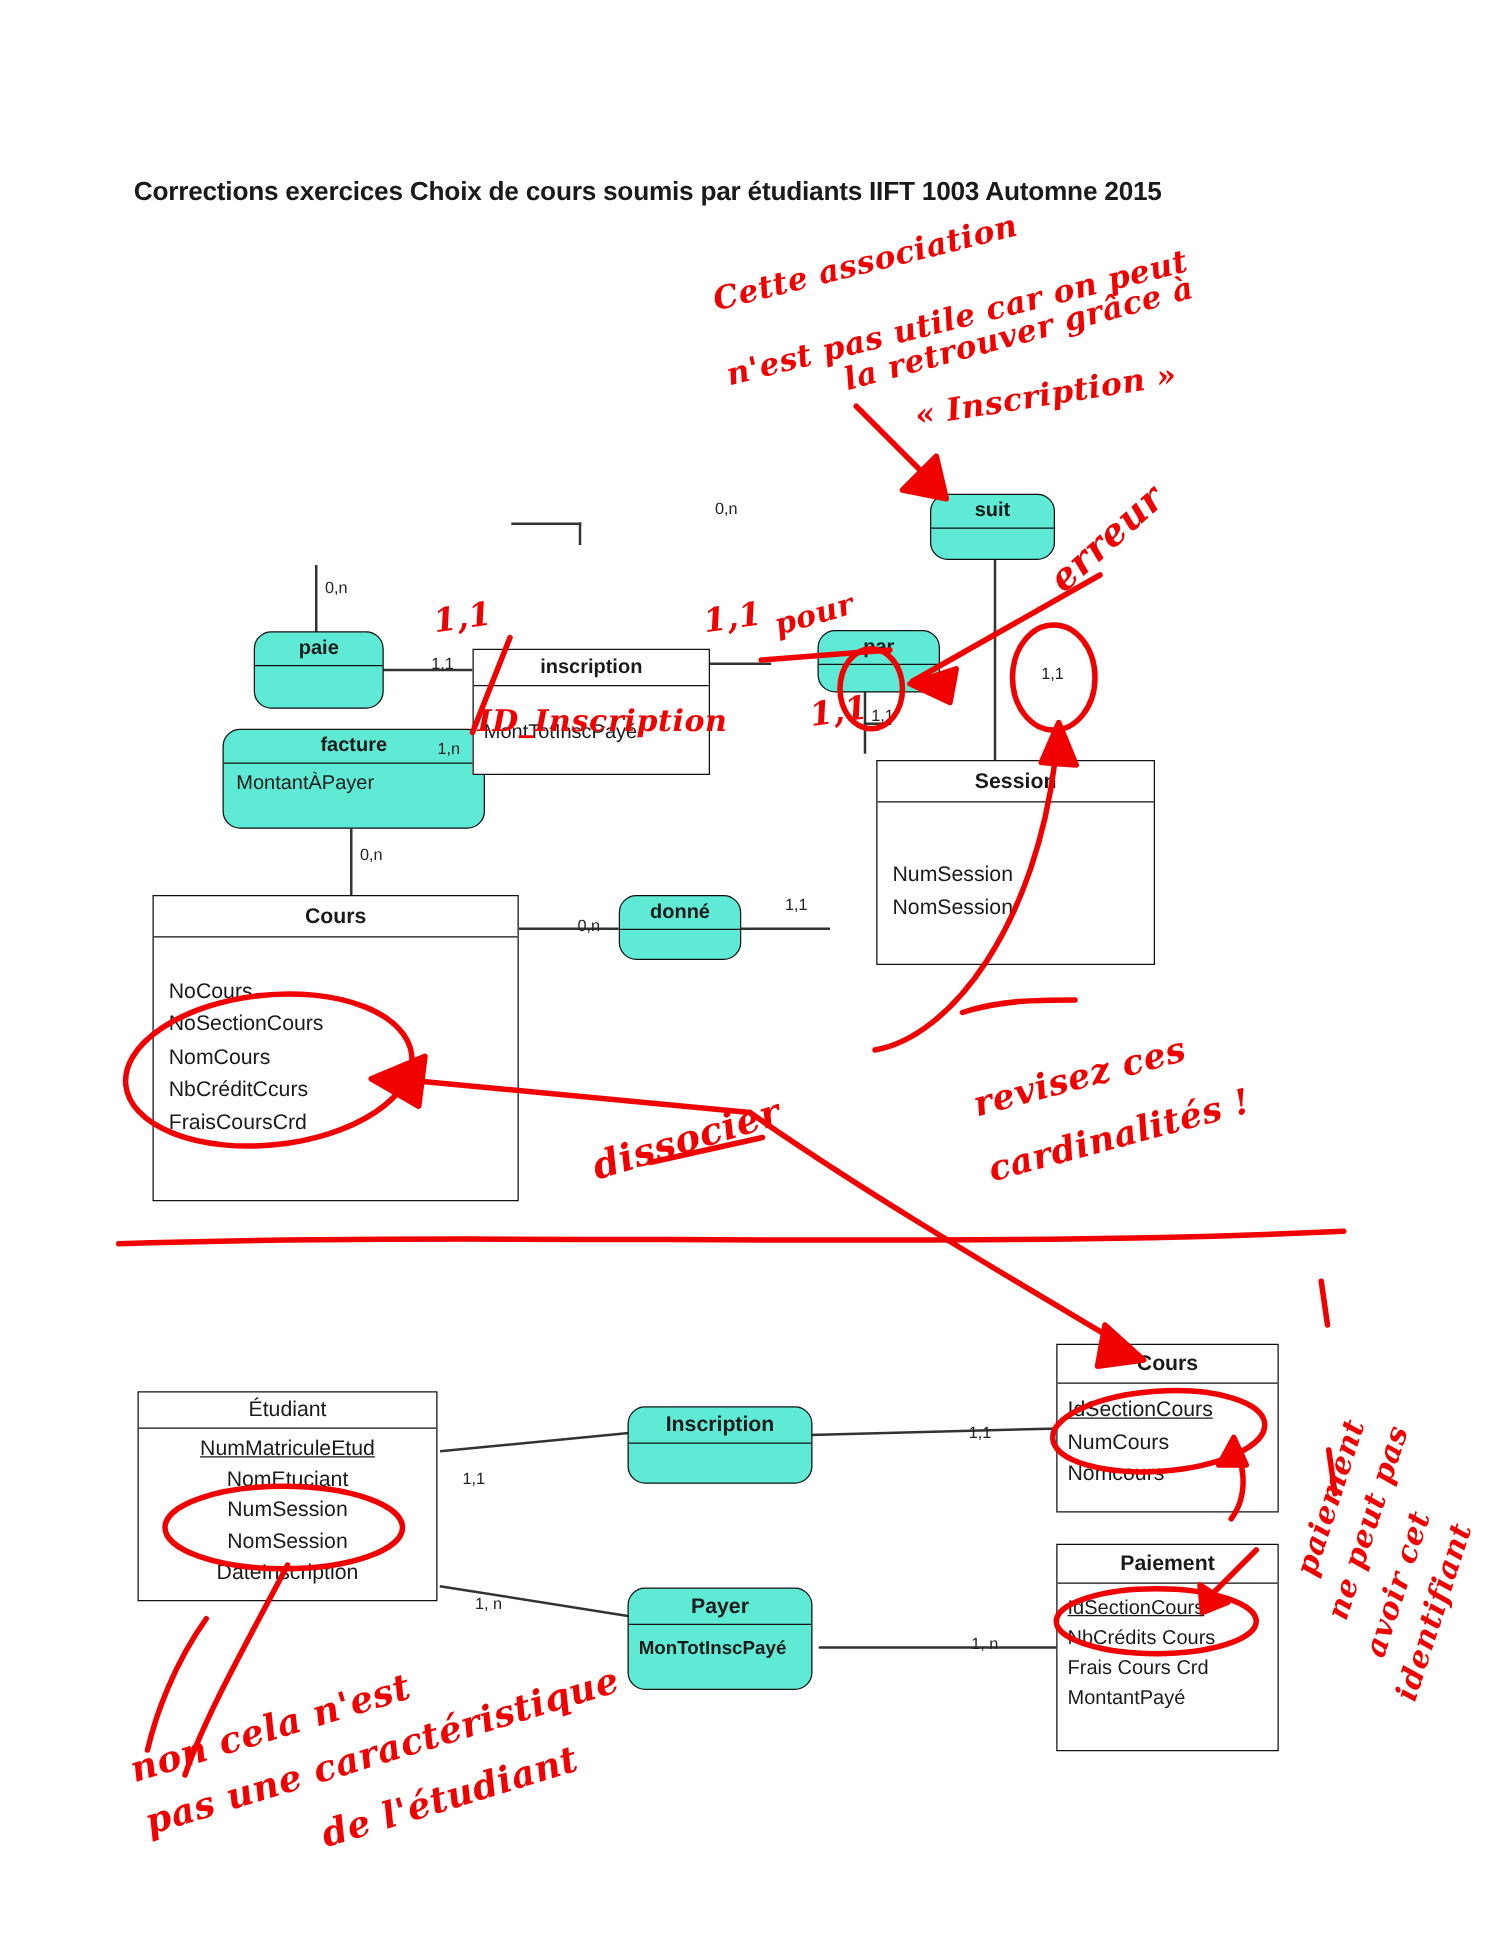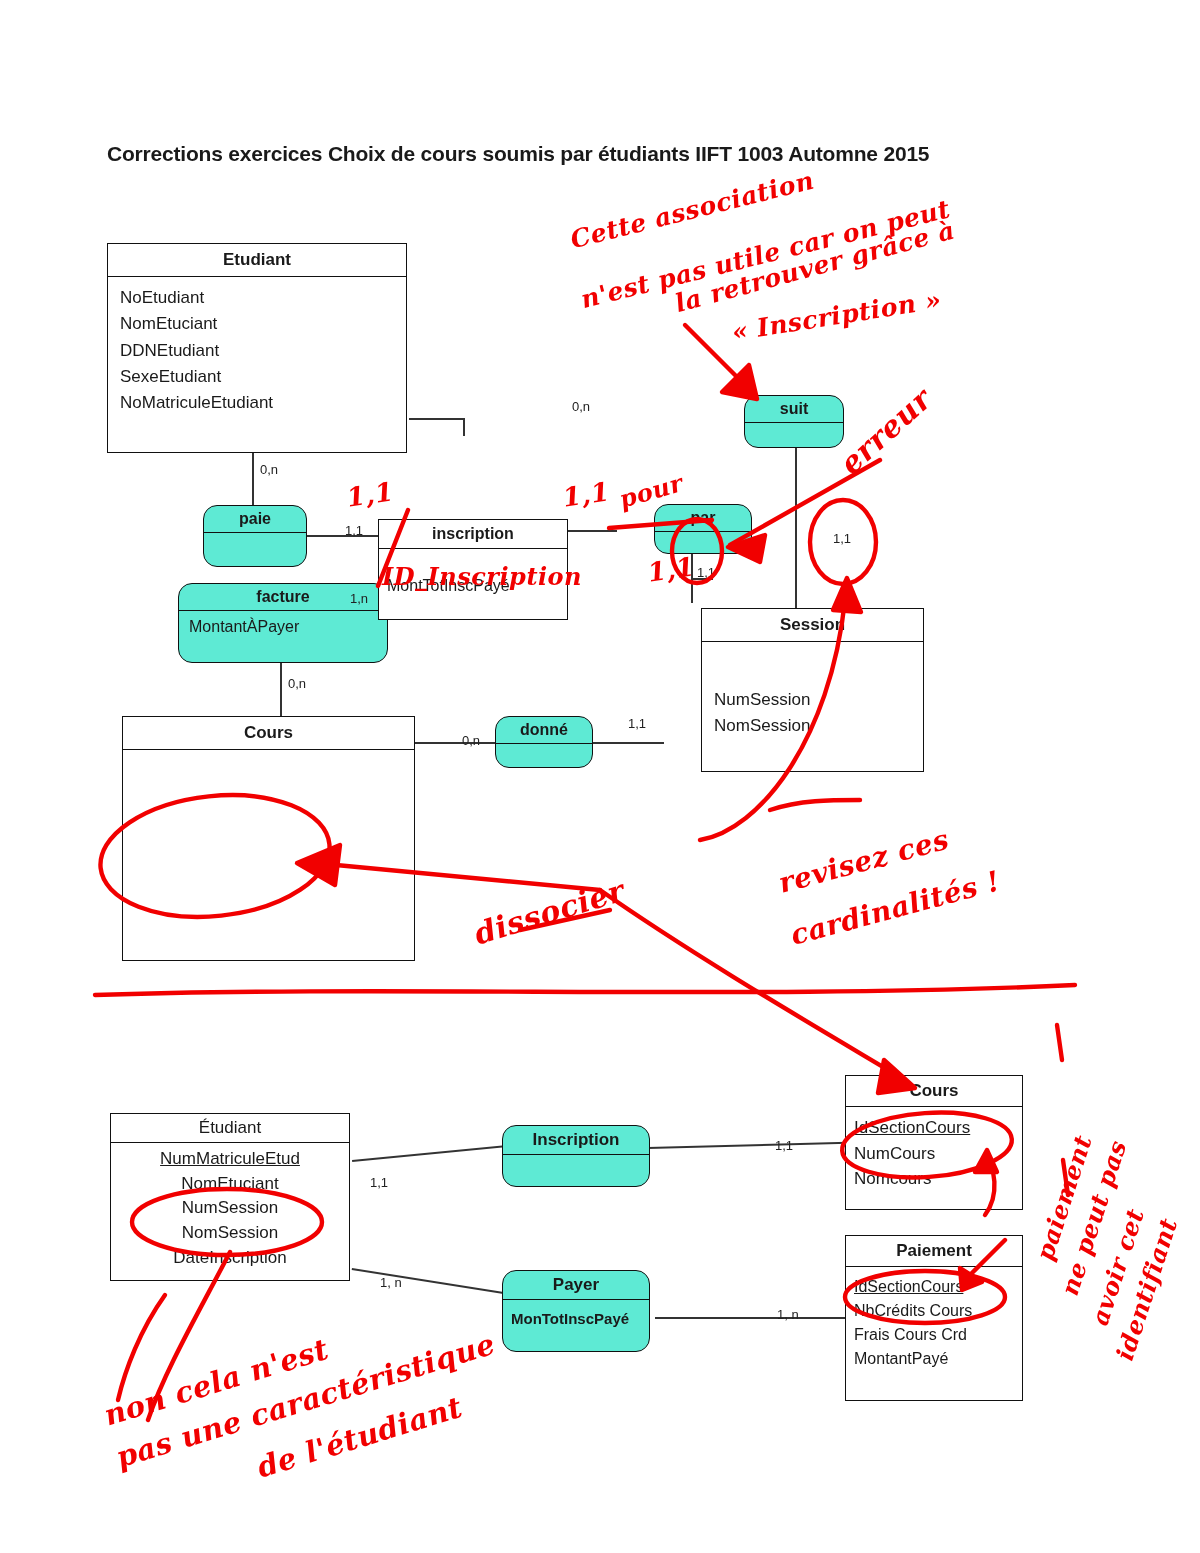--- a/index.html
+++ b/index.html
@@ -40,30 +40,20 @@
   <div class="ln" style="left:280px;top:663px;width:1.6px;height:55px;"></div>
   <div class="ln" style="left:409px;top:418px;width:56px;height:1.6px;"></div>
   <div class="ln" style="left:463px;top:418px;width:1.6px;height:18px;"></div>
   <div class="ln" style="left:567px;top:530px;width:50px;height:1.6px;"></div>
   <div class="ln" style="left:691px;top:553px;width:1.6px;height:50px;"></div>
   <div class="ln" style="left:691px;top:578px;width:22px;height:1.6px;"></div>
   <div class="ln" style="left:795px;top:447px;width:1.6px;height:163px;"></div>
   <div class="ln" style="left:415px;top:742px;width:80px;height:1.6px;"></div>
   <div class="ln" style="left:592px;top:742px;width:72px;height:1.6px;"></div>
 
-  <div class="ent" style="left:107px;top:243px;width:300px;height:210px;">
-    <div class="hdr">Etudiant</div>
-    <div class="body">
-      <div>NoEtudiant</div>
-      <div>NomEtuciant</div>
-      <div>DDNEtudiant</div>
-      <div>SexeEtudiant</div>
-      <div>NoMatriculeEtudiant</div>
-    </div>
-  </div>
 
   <div class="rel" style="left:203px;top:505px;width:104px;height:62px;">
     <div class="hdr">paie</div>
   </div>
 
   <div class="rel" style="left:178px;top:583px;width:210px;height:80px;">
     <div class="hdr">facture</div>
     <div class="body">
       <div>MontantÀPayer</div>
     </div>
@@ -91,20 +81,27 @@
   <div class="ent" style="left:701px;top:608px;width:223px;height:164px;">
     <div class="hdr">Session</div>
     <div class="body" style="padding-top:45px;">
       <div>NumSession</div>
       <div>NomSession</div>
     </div>
   </div>
 
   <div class="ent" style="left:122px;top:716px;width:293px;height:245px;">
     <div class="hdr">Cours</div>
+    <div class="body" style="padding-top:30px;">
+      <div>NoCours</div>
+      <div>NoSectionCours</div>
+      <div>NomCours</div>
+      <div>NbCréditCcurs</div>
+      <div>FraisCoursCrd</div>
+    </div>
   </div>
 
   <div class="card" style="left:260px;top:462px;">0,n</div>
   <div class="card" style="left:345px;top:523px;">1,1</div>
   <div class="card" style="left:350px;top:591px;">1,n</div>
   <div class="card" style="left:288px;top:676px;">0,n</div>
   <div class="card" style="left:572px;top:399px;">0,n</div>
   <div class="card" style="left:697px;top:565px;">1,1</div>
   <div class="card" style="left:833px;top:531px;">1,1</div>
   <div class="card" style="left:462px;top:733px;">0,n</div>

